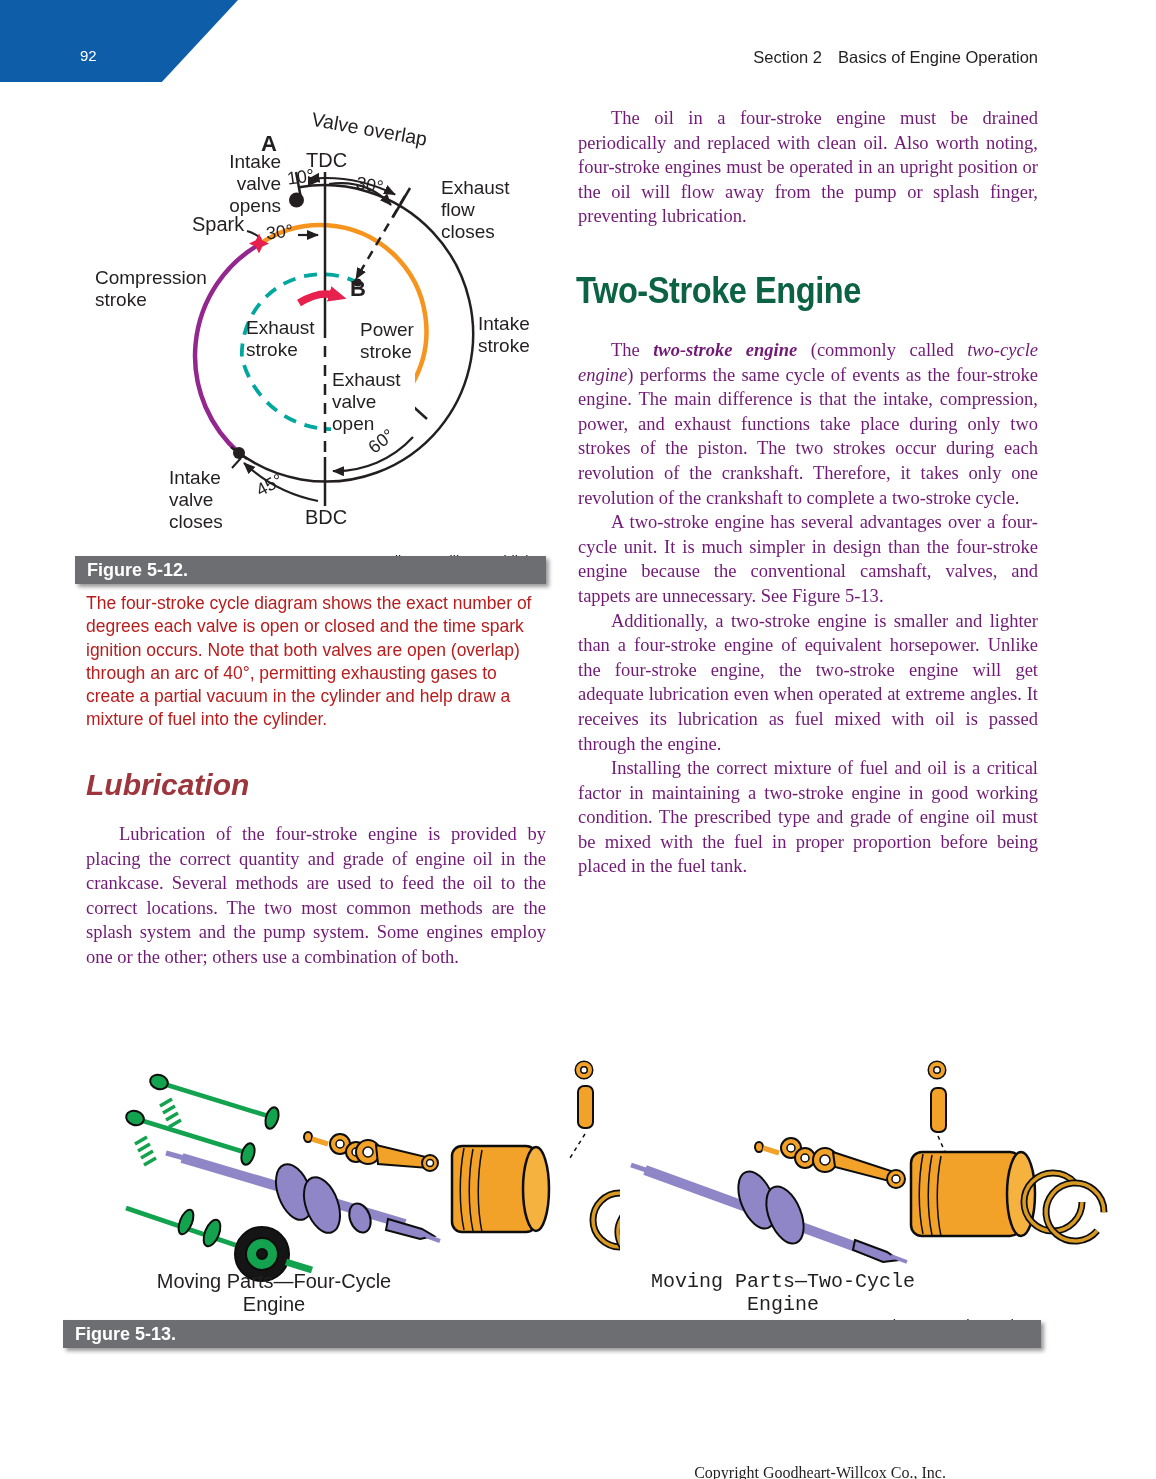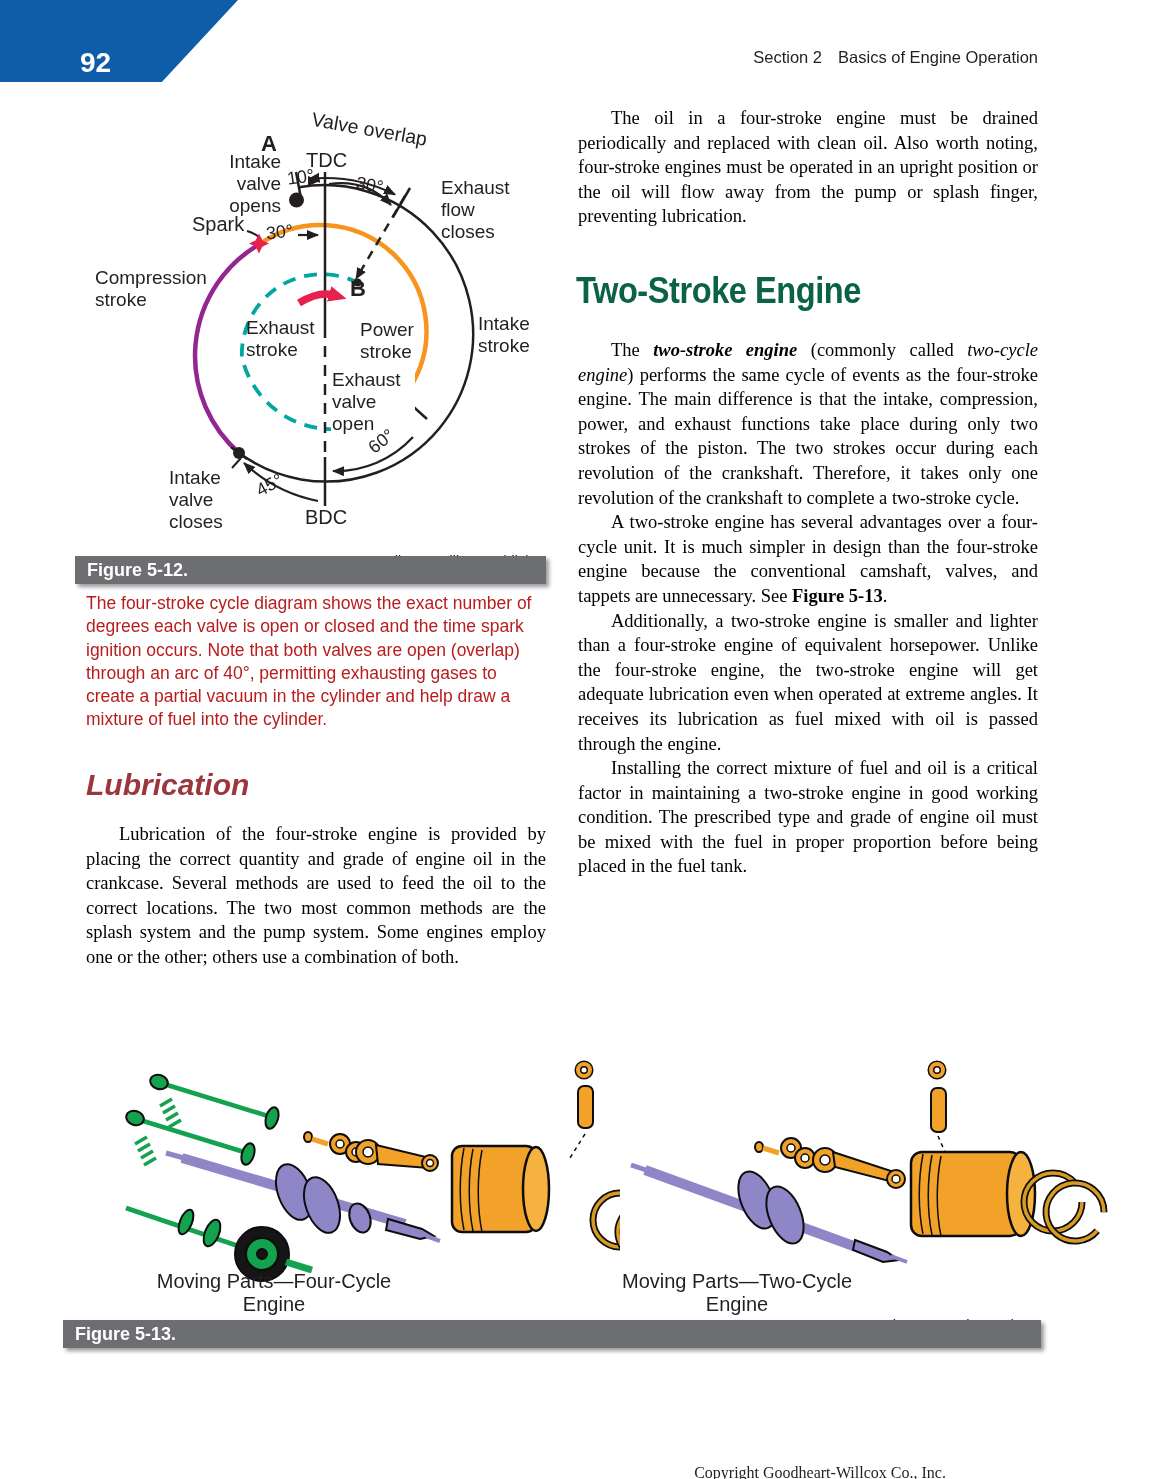--- a/index.html
+++ b/index.html
@@ -1,30 +1,30 @@
 <!DOCTYPE html>
 <html><head>
 <meta charset="utf-8">
 <style>
   html,body{margin:0;padding:0;background:#ffffff;}
   #page{position:relative;width:1156px;height:1479px;background:#ffffff;overflow:hidden;
         font-family:"Liberation Sans",sans-serif;color:#231f20;}
   
   #blue-tab{position:absolute;left:0;top:0;width:238px;height:82px;background:#0e5da8;
             clip-path:polygon(0 0,100% 0,68% 100%,0 100%);}
-  #page-num{position:absolute;left:80px;top:47px;color:#ffffff;font-weight:bold;font-size:28px;}
+  #page-num{position:absolute;left:80px;top:47px;color:#ffffff;font-weight:normal;font-size:15px;}
   #header-right{position:absolute;left:578px;top:48px;width:460px;text-align:right;font-size:16.5px;}
   #header-right .gap{display:inline-block;width:16px;}
   
   .serif{font-family:"Liberation Serif",serif;font-size:18.5px;line-height:1.33;
-         text-align:justify;color:#000000;}
+         text-align:justify;color:#701a75;}
   .serif p{margin:0;text-indent:33px;}
   .term-bi{font-weight:bold;font-style:italic;}
   .term-i{font-style:italic;}
-  .fig-ref{font-weight:bold;}
+  .fig-ref{font-weight:normal;}
   
   .fig-bar{position:absolute;height:28px;background:#6d6e71;color:#ffffff;font-weight:bold;
            font-size:18px;line-height:28px;padding-left:12px;box-sizing:border-box;
            box-shadow:3px 3px 4px rgba(0,0,0,0.4);}
   .fig-caption{position:absolute;font-size:17.5px;line-height:1.33;color:#b91c1c;}
   .attribution{position:absolute;font-style:italic;font-size:14.5px;color:#231f20;text-align:right;margin-top:20px;}
   
   #lub-heading{position:absolute;left:86px;top:768px;font-size:30px;font-weight:bold;
                font-style:italic;color:#9d363c;}
   #ts-heading{position:absolute;left:576px;top:270px;font-size:37px;font-weight:bold;
@@ -277,19 +277,19 @@
       <g fill="none">
         <circle cx="438" cy="162" r="29" stroke="#0d0d0d" stroke-width="7" stroke-dasharray="162 20"></circle>
         <circle cx="438" cy="162" r="29" stroke="#d89a22" stroke-width="3.5" stroke-dasharray="162 20"></circle>
         <circle cx="460" cy="172" r="29" stroke="#0d0d0d" stroke-width="7" stroke-dasharray="162 20" transform="rotate(40 460 172)"></circle>
         <circle cx="460" cy="172" r="29" stroke="#d89a22" stroke-width="3.5" stroke-dasharray="162 20" transform="rotate(40 460 172)"></circle>
       </g>
     </g>
   </svg>
 
   <div class="parts-label" style="left:128px;top:1270px;width:292px;">Moving Parts—Four-Cycle Engine</div>
-  <div class="parts-label" style="left:592px;top:1270px;width:290px;">Moving Parts—Two-Cycle Engine</div>
+  <div class="parts-label" style="left:638px;top:1270px;width:290px;font-family:Liberation Mono, monospace;">Moving Parts—Two-Cycle Engine</div>
   <div class="attribution" style="left:696px;top:1296px;width:344px;font-size:15px;">Lawn-Boy Power Equipment, Gale Products</div>
   <div class="fig-bar" style="left:63px;top:1320px;width:978px;">Figure 5-13.</div>
 
   <div id="copyright">Copyright Goodheart-Willcox Co., Inc.</div>
 
 </div>
 
 </body></html>

